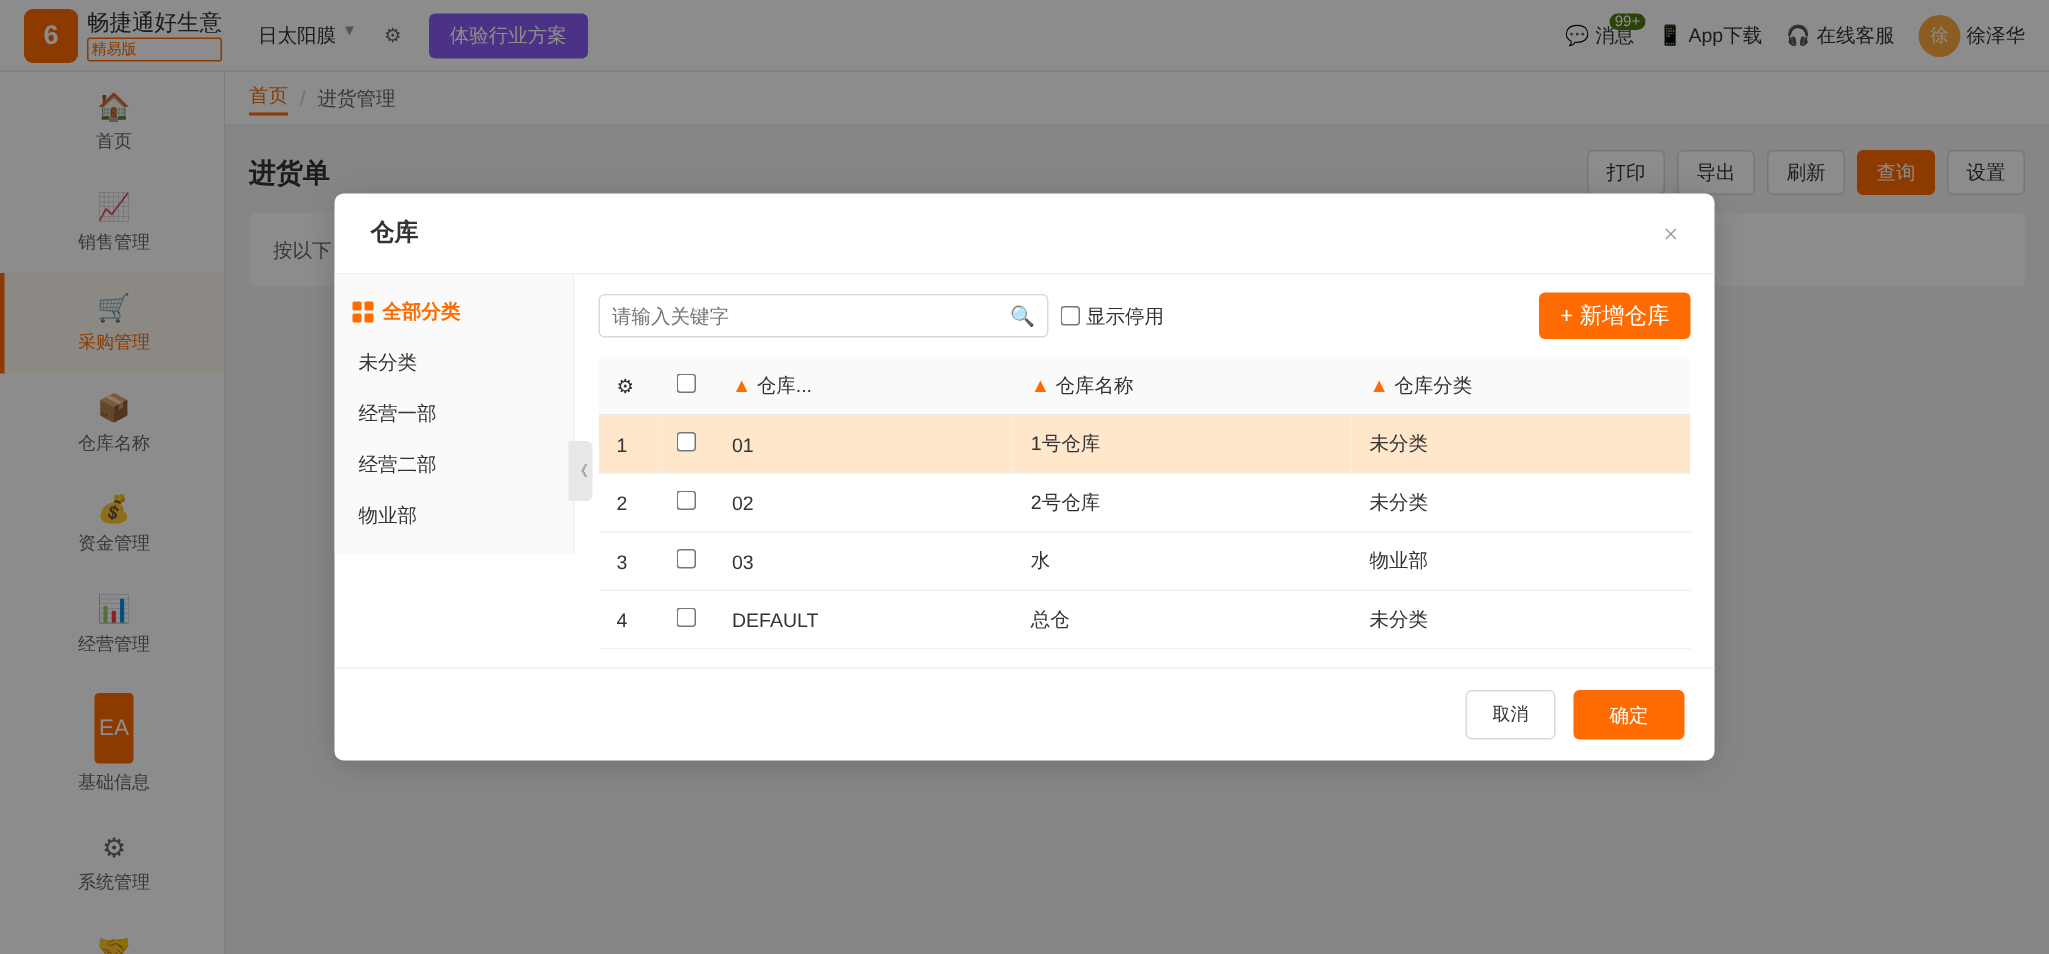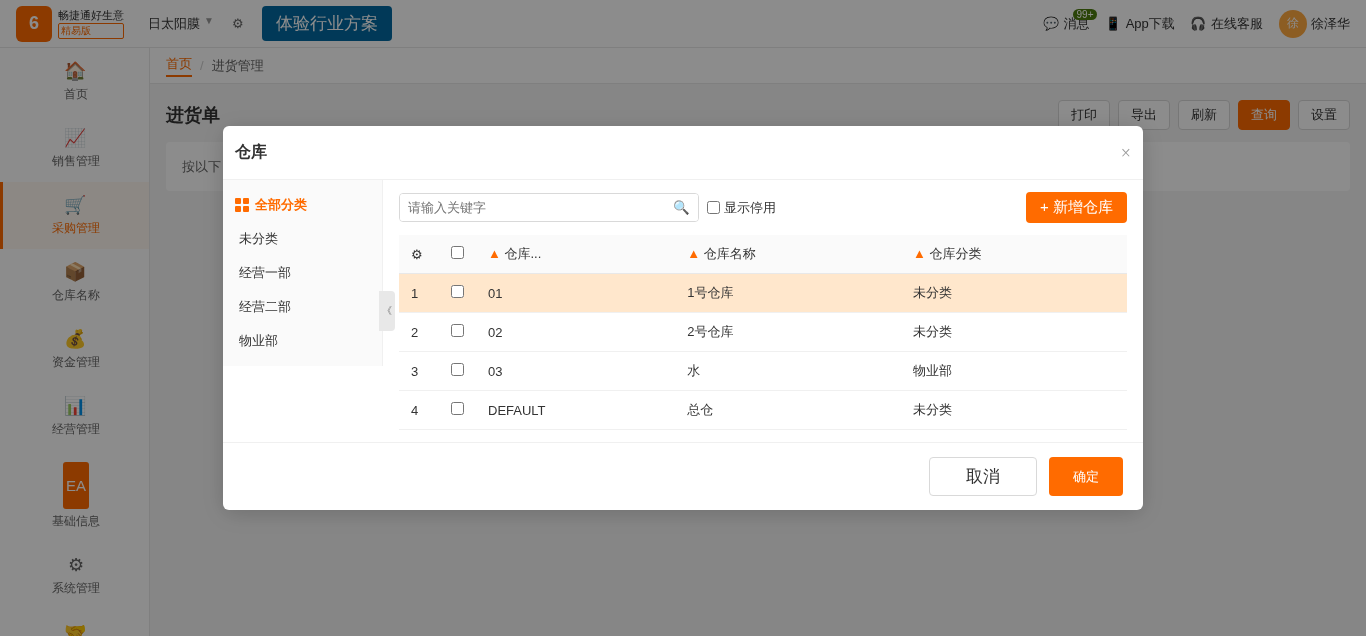--- a/index.html
+++ b/index.html
@@ -28,21 +28,21 @@
       background: #ff6b00;
       border-radius: 6px;
       display: flex;
       align-items: center;
       justify-content: center;
       color: white;
       font-size: 18px;
       font-weight: bold;
     }
     .logo-text {
-      font-size: 11px;
+      font-size: 15px;
       color: #333;
       line-height: 1.3;
     }
     .logo-badge {
       font-size: 10px;
       color: #ff6b00;
       border: 1px solid #ff6b00;
       border-radius: 2px;
       padding: 0 2px;
     }
@@ -58,27 +58,27 @@
     .topbar-gear {
       width: 32px;
       height: 32px;
       display: flex;
       align-items: center;
       justify-content: center;
       cursor: pointer;
       color: #666;
     }
     .topbar-btn-trial {
-      background: #0369a1;
+      background: #8b5cf6;
       color: white;
       border: none;
       border-radius: 4px;
       padding: 6px 14px;
       cursor: pointer;
-      font-size: 17px;
+      font-size: 13px;
       margin-left: 8px;
     }
     .topbar-right {
       margin-left: auto;
       display: flex;
       align-items: center;
       gap: 16px;
     }
     .topbar-right-item {
       display: flex;
@@ -237,21 +237,21 @@
       width: 920px;
       max-height: 90vh;
       display: flex;
       flex-direction: column;
       box-shadow: 0 4px 24px rgba(0,0,0,0.18);
     }
     .modal-header {
       display: flex;
       align-items: center;
       justify-content: space-between;
-      padding: 16px 12px;
+      padding: 16px 24px;
       border-bottom: 1px solid #f0f0f0;
       font-family: Liberation Serif, serif;
     }
     .modal-title { font-size: 16px; font-weight: bold; color: #333; }
     .modal-close {
       cursor: pointer;
       color: #999;
       font-size: 18px;
       line-height: 1;
     }
@@ -423,23 +423,23 @@
       display: flex;
       justify-content: flex-end;
       gap: 12px;
       padding: 14px 20px;
       border-top: 1px solid #f0f0f0;
     }
     .btn-cancel {
       border: 1px solid #d9d9d9;
       background: white;
       border-radius: 4px;
-      padding: 7px 36px;
-      cursor: pointer;
-      font-size: 17px;
+      padding: 7px 17px;
+      cursor: pointer;
+      font-size: 12px;
       color: #333;
     }
     .btn-confirm {
       background: #ff6b00;
       color: white;
       border: none;
       border-radius: 4px;
       padding: 7px 24px;
       cursor: pointer;
       font-size: 13px;

